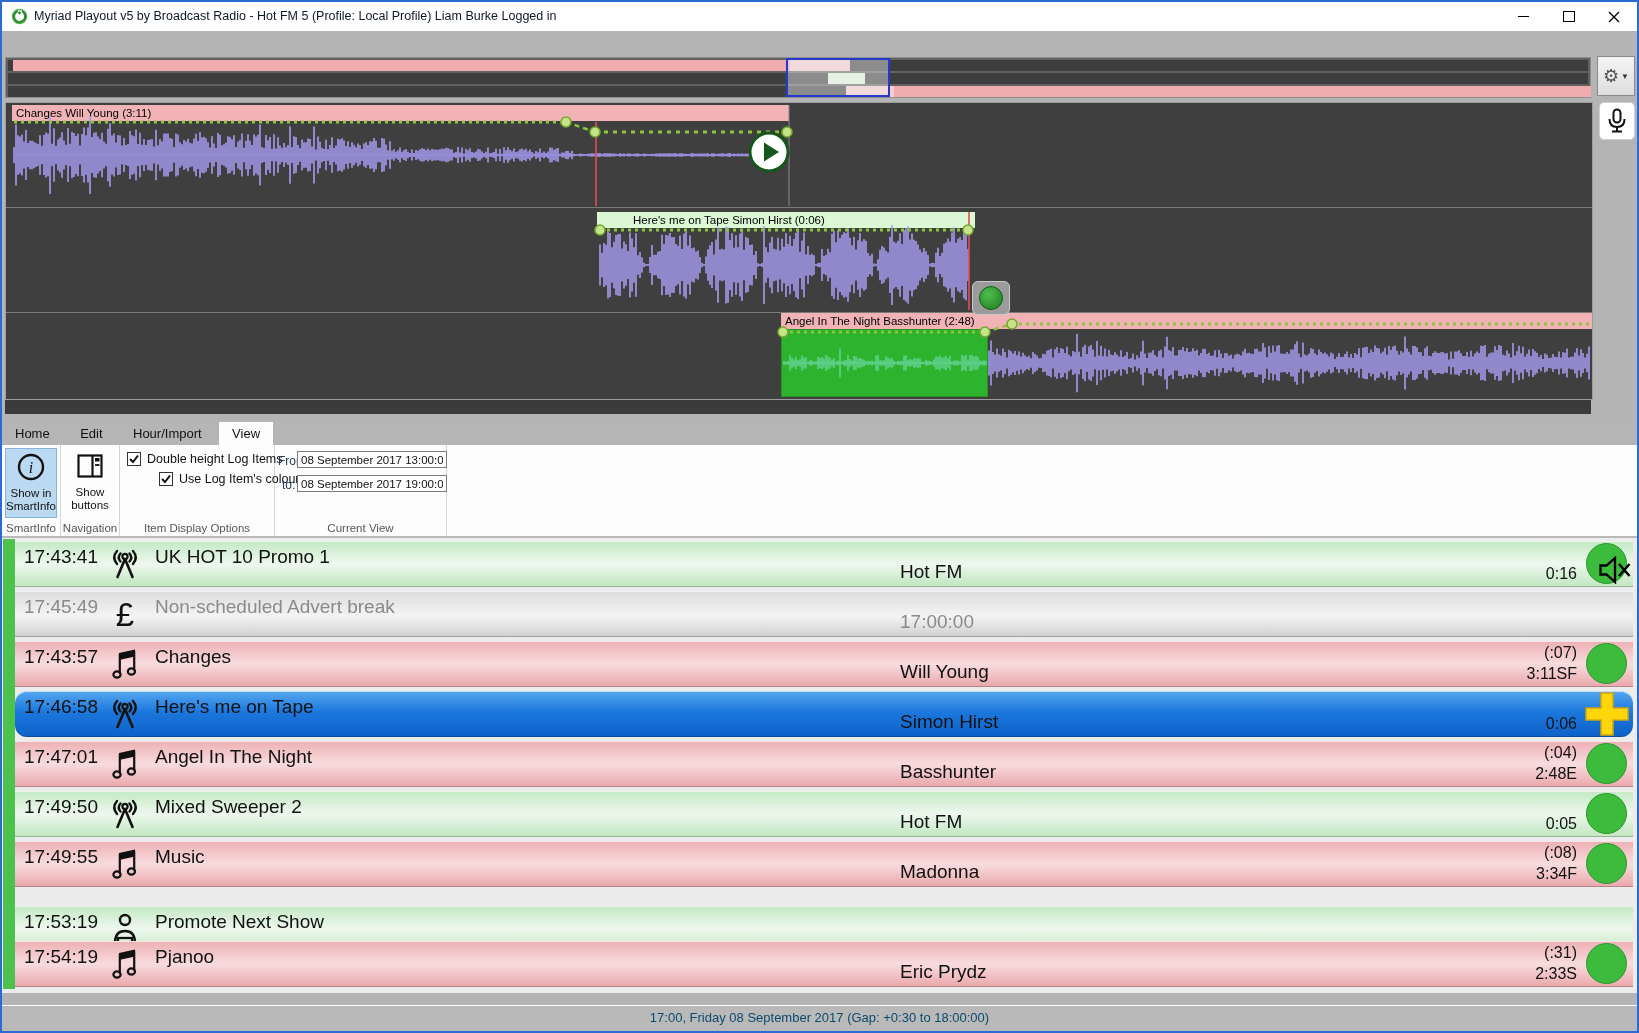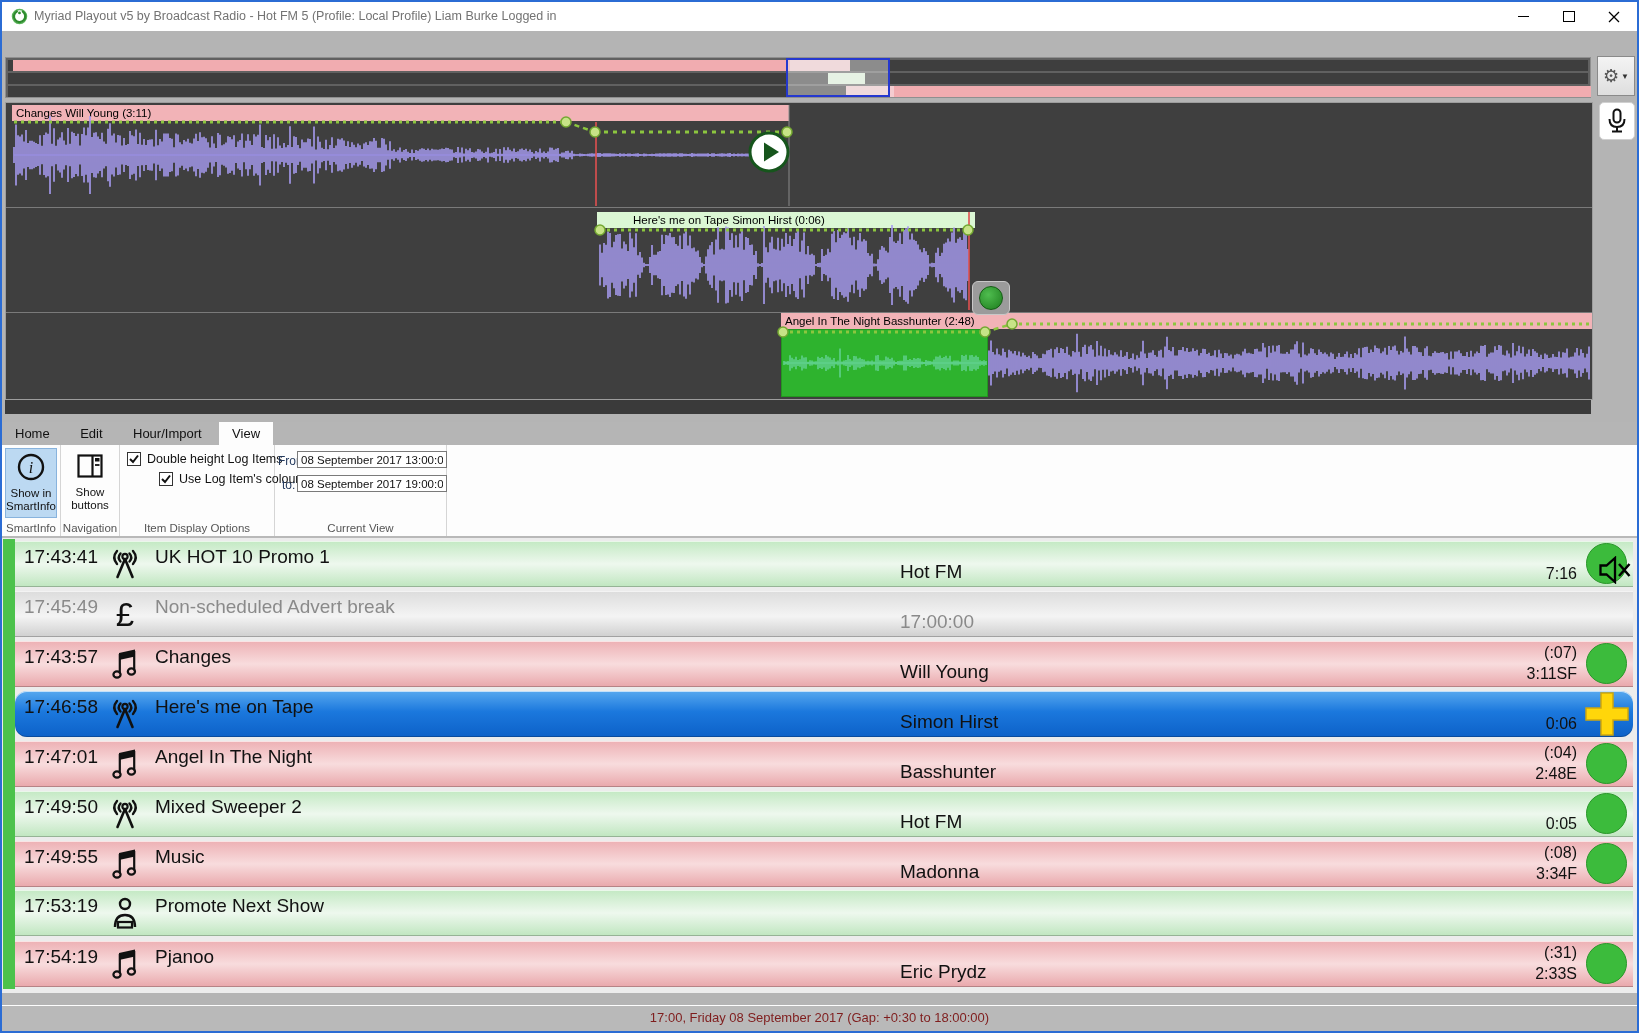--- a/index.html
+++ b/index.html
@@ -3,21 +3,21 @@
 <meta charset="utf-8">
 <style>
   html,body{margin:0;padding:0;background:#888;}
   #app{
     position:relative;width:1639px;height:1033px;box-sizing:border-box;
     border:2px solid #2b6cd4;background:#b4b4b4;overflow:hidden;
     font-family:"Liberation Sans",sans-serif;color:#111;
   }
   
   .titlebar{position:absolute;left:0;top:0;width:100%;height:29px;background:#fff;}
-  .title-text{position:absolute;left:32px;top:7px;font-size:12.5px;color:#737373;white-space:nowrap;}
+  .title-text{position:absolute;left:32px;top:7px;font-size:12.5px;color:#0f172a;white-space:nowrap;}
   .app-logo{position:absolute;left:9px;top:6px;width:17px;height:17px;}
   .winbtn{position:absolute;top:0;width:45px;height:29px;display:flex;align-items:center;justify-content:center;}
   .g-min{width:11px;height:1px;background:#000;}
   .g-max{width:10px;height:9px;border:1.2px solid #000;}
   
   .menubar{position:absolute;left:0;top:29px;width:100%;height:24px;background:#f3f3f3;}
   .menu-item{display:inline-block;padding:0 11px;line-height:24px;font-size:13px;color:#111;}
   .btn-datacol{position:absolute;left:1386px;top:2px;width:140px;height:20px;background:#7df07d;border:1px solid #3fb43f;font-size:12.5px;display:flex;align-items:center;justify-content:center;}
   .btn-offair{position:absolute;left:1535px;top:2px;width:100px;height:20px;background:linear-gradient(#fdfdfd,#e3e3e3);border:1px solid #9a9a9a;border-radius:2px;font-size:12.5px;display:flex;align-items:center;justify-content:center;}
   
@@ -67,21 +67,21 @@
   .rtime{position:absolute;left:9px;top:5px;font-size:19px;}
   .ricon{position:absolute;left:88px;top:3px;width:44px;height:40px;display:flex;align-items:center;justify-content:center;}
   .rtitle{position:absolute;left:140px;top:5px;font-size:19px;white-space:nowrap;}
   .rartist{position:absolute;left:885px;top:20px;font-size:19px;white-space:nowrap;}
   .rinfo1{position:absolute;right:56px;top:3px;font-size:16px;}
   .rinfo2{position:absolute;right:56px;top:24px;font-size:16px;}
   .rbadge{position:absolute;right:6px;top:2px;width:41px;height:41px;border-radius:50%;background:#3cbb3c;border:1px solid #2a962a;box-sizing:border-box;}
   .mutewrap{position:absolute;right:-6px;top:12px;}
   .pluswrap{position:absolute;right:2px;top:-1px;}
   
-  .statusbar{position:absolute;left:0;top:1003px;width:100%;height:26px;background:#b9b9b9;border-top:1px solid #fdfdfd;box-sizing:border-box;text-align:center;font-size:13px;line-height:24px;color:#7f1d1d;}
+  .statusbar{position:absolute;left:0;top:1003px;width:100%;height:26px;background:#b9b9b9;border-top:1px solid #fdfdfd;box-sizing:border-box;text-align:center;font-size:13px;line-height:24px;color:#0c4a6e;}
 </style>
 </head>
 <body>
 
 <div id="app">
 
   <div class="titlebar">
     <span class="app-logo">
       <svg width="17" height="17" viewBox="0 0 18 18">
         <circle cx="9" cy="9" r="7.4" fill="#fff" stroke="#5ab55a" stroke-width="1.6"></circle>
@@ -257,21 +257,21 @@
               <path d="M10 3 q-5.5 6.5 0 13" fill="none" stroke="#111" stroke-width="2.4" stroke-linecap="round"></path>
               <path d="M13.5 5.5 q-3.5 4 0 8" fill="none" stroke="#111" stroke-width="2.4" stroke-linecap="round"></path>
               <path d="M26 3 q5.5 6.5 0 13" fill="none" stroke="#111" stroke-width="2.4" stroke-linecap="round"></path>
               <path d="M22.5 5.5 q3.5 4 0 8" fill="none" stroke="#111" stroke-width="2.4" stroke-linecap="round"></path>
               <circle cx="18" cy="8.5" r="2.6" fill="none" stroke="#111" stroke-width="2.2"></circle>
               <path d="M18 11 L10.5 29 M18 11 L25.5 29" fill="none" stroke="#111" stroke-width="2.6" stroke-linecap="round"></path>
             </svg>
           </div>
           <div class="rtitle">UK HOT 10 Promo 1</div>
           <div class="rartist">Hot FM</div>
-          <div class="rinfo2">7:16</div>
+          <div class="rinfo2">0:16</div>
           <div class="rbadge">
             <div class="mutewrap"><svg width="34" height="28" viewBox="0 0 34 28">
                 <path d="M2.5 9.5 H8.5 L17 2 V26 L8.5 18.5 H2.5 Z" fill="none" stroke="#000" stroke-width="2.3"></path>
                 <path d="M21 8 L31.5 20 M31.5 8 L21 20" fill="none" stroke="#000" stroke-width="2.5"></path>
               </svg></div>
           </div>
         </div>
         <div class="logrow row-gray" style="top: 53px;">
           <div class="rtime">17:45:49</div>
           <div class="ricon">
@@ -360,21 +360,21 @@
               <ellipse cx="7" cy="26.5" rx="3.6" ry="3.1" fill="none" stroke="#111" stroke-width="2.2"></ellipse>
               <ellipse cx="21.4" cy="23.5" rx="3.6" ry="3.1" fill="none" stroke="#111" stroke-width="2.2"></ellipse>
             </svg>
           </div>
           <div class="rtitle">Music</div>
           <div class="rartist">Madonna</div>
           <div class="rinfo1">(:08)</div>
           <div class="rinfo2">3:34F</div>
           <div class="rbadge"></div>
         </div>
-        <div class="logrow row-green" style="top: 352px; text-align: center;">
+        <div class="logrow row-green" style="top: 368px; text-align: center;">
           <div class="rtime">17:53:19</div>
           <div class="ricon">
             <svg width="32" height="34" viewBox="0 0 32 34">
               <circle cx="16" cy="8" r="5" fill="none" stroke="#111" stroke-width="2.4"></circle>
               <path d="M6 31 q0 -12 10 -12 q10 0 10 12" fill="none" stroke="#111" stroke-width="2.4"></path>
               <rect x="9" y="26" width="14" height="5.5" fill="none" stroke="#111" stroke-width="2.2"></rect>
             </svg>
           </div>
           <div class="rtitle">Promote Next Show</div>
           <div class="rartist"></div>

